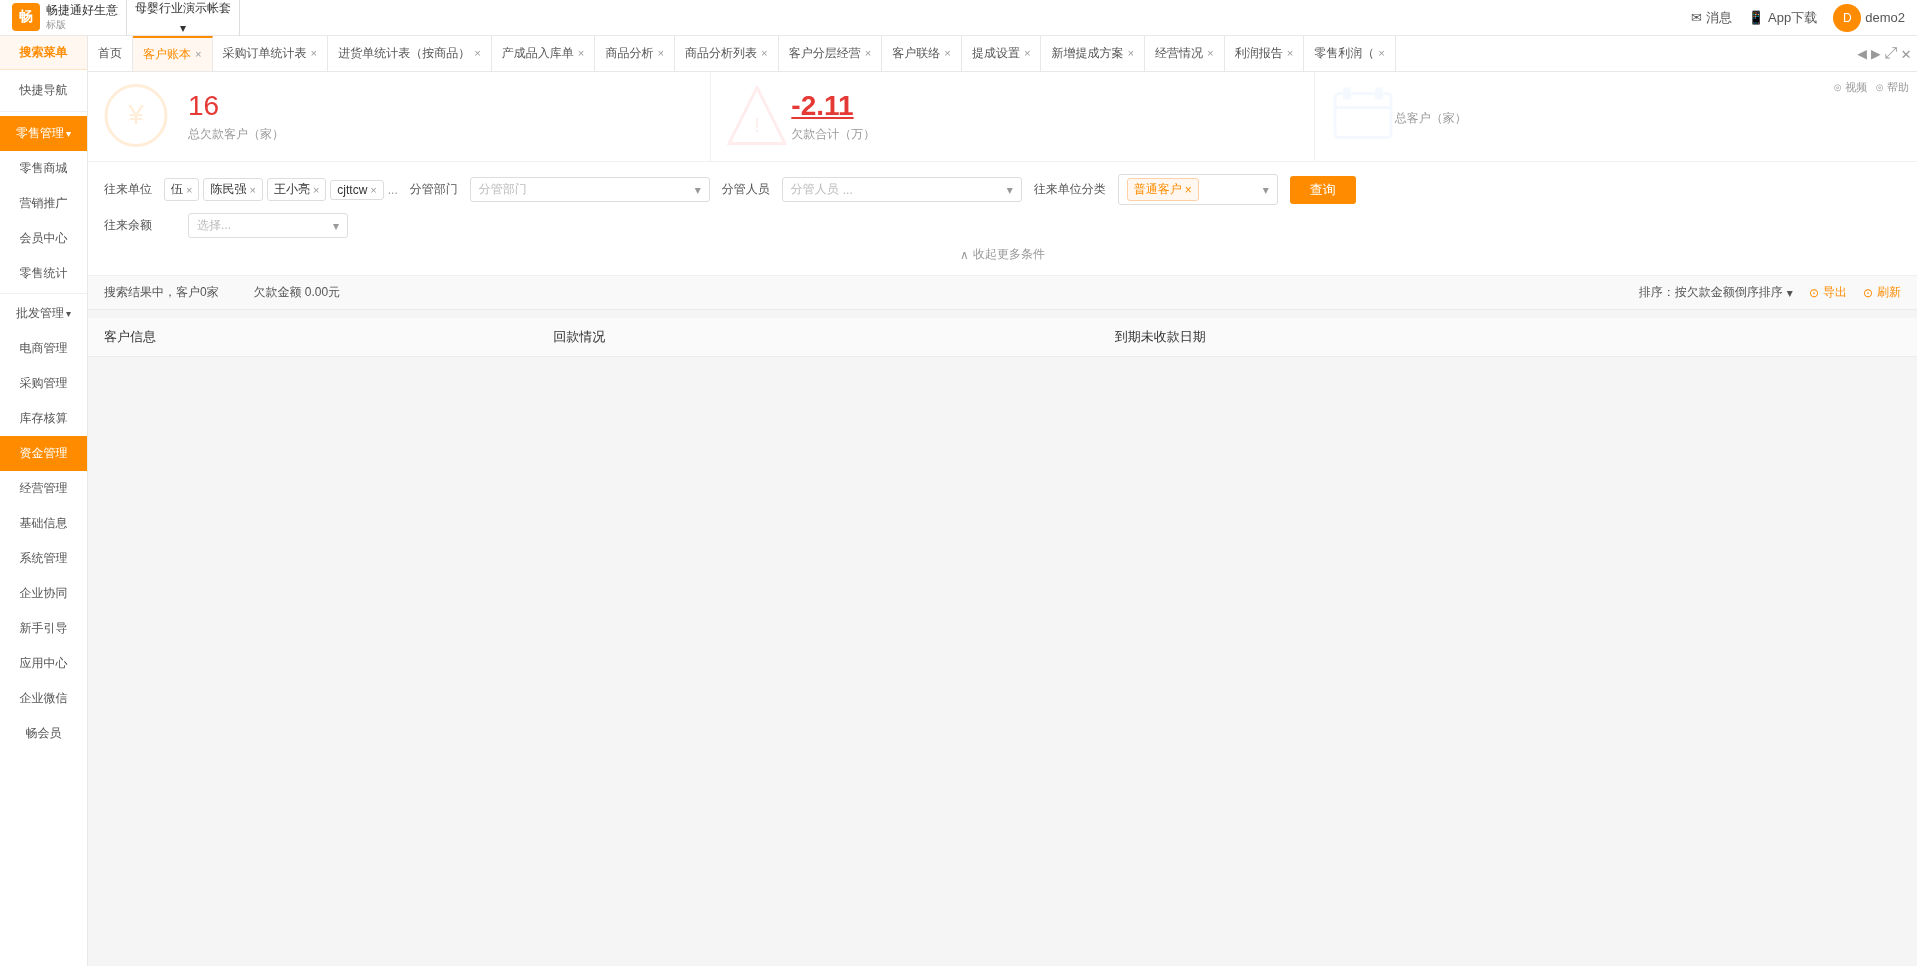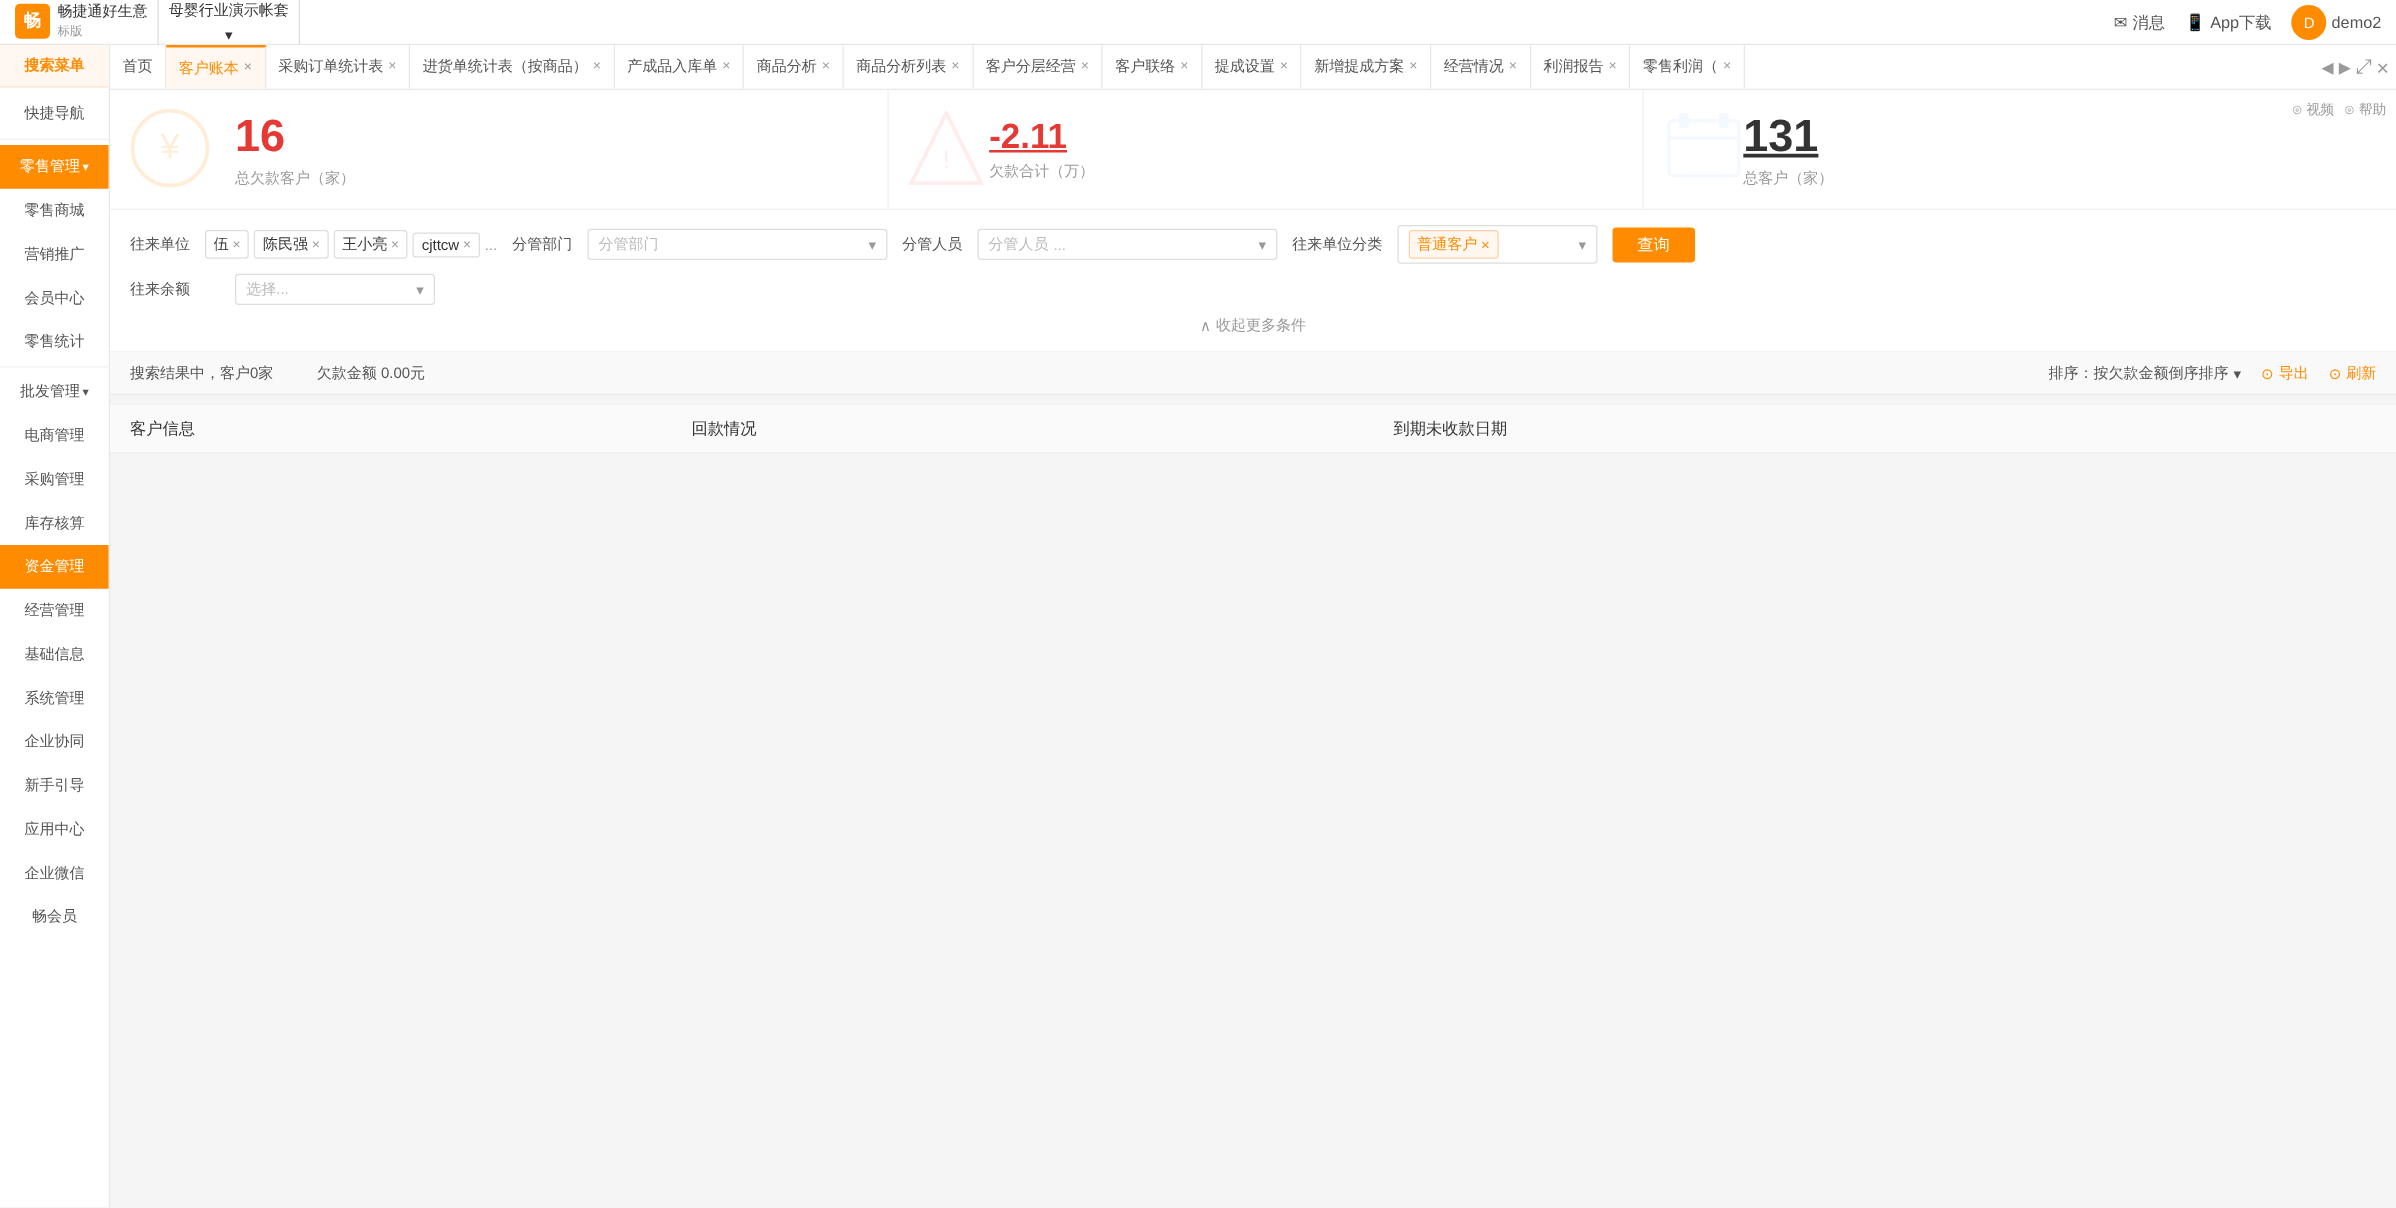--- a/index.html
+++ b/index.html
@@ -3,21 +3,21 @@
   <meta charset="utf-8">
   <style>
     * { box-sizing: border-box; margin: 0; padding: 0; }
     body { font-family: 'Microsoft YaHei', Arial, sans-serif; font-size: 13px; background: #f5f5f5; display: flex; flex-direction: column; height: 100vh; overflow: hidden; }
 
     
     .top-bar { background: #fff; height: 36px; display: flex; align-items: center; padding: 0 12px; border-bottom: 1px solid #e8e8e8; justify-content: space-between; flex-shrink: 0; }
     .top-bar-left { display: flex; align-items: center; gap: 8px; }
     .logo-area { display: flex; align-items: center; gap: 6px; }
     .logo-icon { width: 28px; height: 28px; background: #ff8c00; border-radius: 4px; display: flex; align-items: center; justify-content: center; color: white; font-size: 14px; font-weight: bold; }
-    .logo-text { font-size: 12px; color: #333; line-height: 1.2; font-family: Liberation Mono, monospace; }
+    .logo-text { font-size: 12px; color: #333; line-height: 1.2; }
     .logo-sub { font-size: 10px; color: #999; }
     .store-selector { display: flex; align-items: center; gap: 4px; padding: 2px 8px; border: 1px solid #ddd; border-radius: 3px; font-size: 12px; color: #333; cursor: pointer; flex-direction: column; }
     .top-bar-right { display: flex; align-items: center; gap: 16px; font-size: 13px; color: #555; }
     .top-bar-btn { display: flex; align-items: center; gap: 4px; cursor: pointer; color: #555; }
 
     
     .main-layout { display: flex; flex: 1; overflow: hidden; }
 
     
     .sidebar { width: 88px; background: #fff; border-right: 1px solid #e8e8e8; display: flex; flex-direction: column; overflow-y: auto; flex-shrink: 0; }
@@ -42,21 +42,21 @@
     .tabs-controls { display: flex; align-items: center; padding: 0 6px; gap: 4px; margin-left: auto; }
     .tabs-ctrl-btn { cursor: pointer; color: #999; font-size: 16px; }
 
     
     .page-content { flex: 1; overflow-y: auto; background: #f5f5f5; padding: 0; }
 
     
     .stats-row { background: #fff; display: flex; align-items: stretch; border-bottom: 1px solid #f0f0f0; min-height: 90px; position: relative; }
     .stat-card { flex: 1; padding: 16px 24px; display: flex; flex-direction: column; justify-content: center; border-right: 1px solid #f0f0f0; position: relative; }
     .stat-card:last-child { border-right: none; }
-    .stat-value { font-size: 36px; font-weight: bold; color: #333; }
+    .stat-value { font-size: 28px; font-weight: normal; color: #333; }
     .stat-value.red { color: #e53935; }
     .stat-label { font-size: 12px; color: #999; margin-top: 4px; }
     .stat-help { position: absolute; top: 8px; right: 8px; display: flex; gap: 8px; font-size: 11px; color: #999; }
     .stat-help span { cursor: pointer; }
 
     
     .filter-area { background: #fff; padding: 12px 16px; border-bottom: 1px solid #f0f0f0; }
     .filter-row { display: flex; align-items: center; gap: 12px; flex-wrap: wrap; margin-bottom: 8px; }
     .filter-row:last-child { margin-bottom: 0; }
     .filter-label { font-size: 12px; color: #555; white-space: nowrap; flex-shrink: 0; }
@@ -287,21 +287,20 @@
 
         <div class="stat-card" style="padding-left:80px;">
           <div style="position:absolute;left:16px;top:50%;transform:translateY(-50%);opacity:0.10;">
             <svg width="64" height="64" viewBox="0 0 64 64">
               <rect x="4" y="10" width="56" height="44" rx="4" fill="none" stroke="#90caf9" stroke-width="3"></rect>
               <rect x="12" y="4" width="8" height="12" rx="2" fill="#90caf9"></rect>
               <rect x="44" y="4" width="8" height="12" rx="2" fill="#90caf9"></rect>
               <line x1="4" y1="24" x2="60" y2="24" stroke="#90caf9" stroke-width="3"></line>
             </svg>
           </div>
-          <div class="stat-value" style="text-decoration:underline;cursor:pointer;">131</div>
           <div class="stat-label">总客户（家）</div>
           <div class="stat-help">
             <span>⊙ <span>视频</span></span>
             <span>⊙ <span>帮助</span></span>
           </div>
         </div>
       </div>
 
       <div class="filter-area">
         <div class="filter-row">

